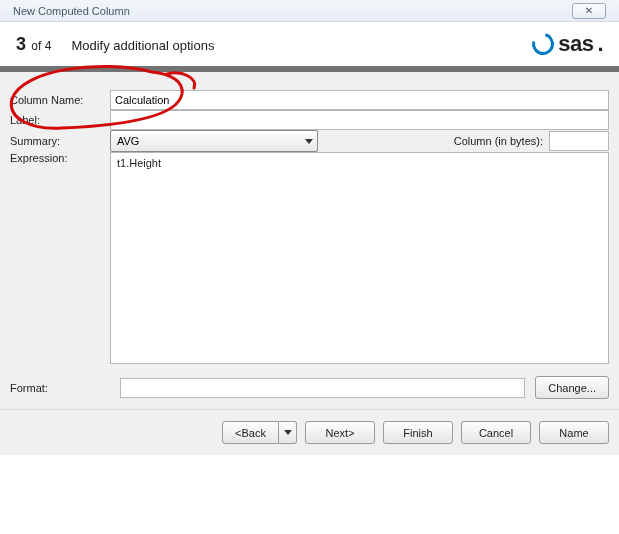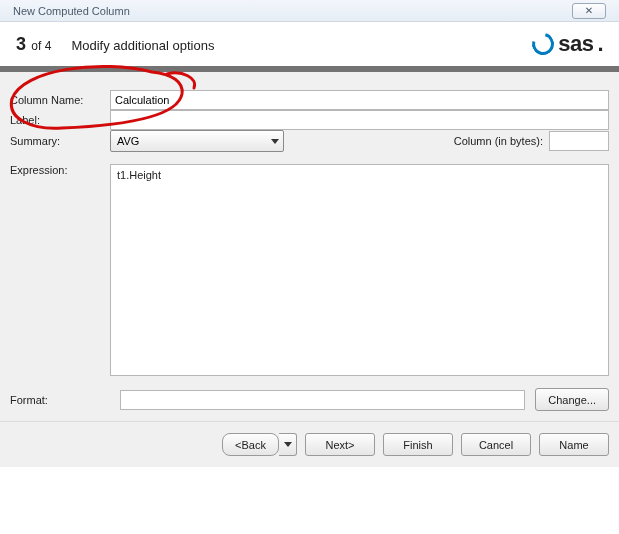--- a/index.html
+++ b/index.html
@@ -80,24 +80,24 @@
   .text-input {
     flex: 1;
     height: 20px;
     border: 1px solid #b7b7b7;
     background: #fff;
     padding: 2px 4px;
     font-family: inherit;
     font-size: 11px;
   }
   .text-input.calc { flex: 1; }
-  .summary-row { display: flex; align-items: center; margin-bottom: 12px; }
+  .summary-row { display: flex; align-items: center; margin-bottom: 0; }
   .select-wrap {
     position: relative;
-    width: 174px;
+    width: 208px;
     height: 22px;
   }
   .select-box {
     width: 100%; height: 100%;
     border: 1px solid #8a8a8a;
     background: linear-gradient(to bottom, #fefefe, #e8e8e8);
     display: flex; align-items: center; justify-content: space-between;
     padding: 0 4px 0 6px;
     font-size: 11px;
     cursor: pointer;
@@ -149,21 +149,20 @@
     justify-content: flex-end;
     padding: 0 10px;
     gap: 8px;
   }
   .back-group {
     display: flex;
   }
   .back-btn {
     border-top-right-radius: 0; border-bottom-right-radius: 0;
     min-width: 56px;
-    border-radius: 8px;
   }
   .back-drop {
     height: 23px; width: 18px;
     border: 1px solid #9a9a9a; border-left: none;
     background: linear-gradient(to bottom, #fdfdfd, #e6e6e6);
     border-radius: 0 3px 3px 0;
     display: flex; align-items: center; justify-content: center;
     cursor: pointer;
   }
   .annotation {

